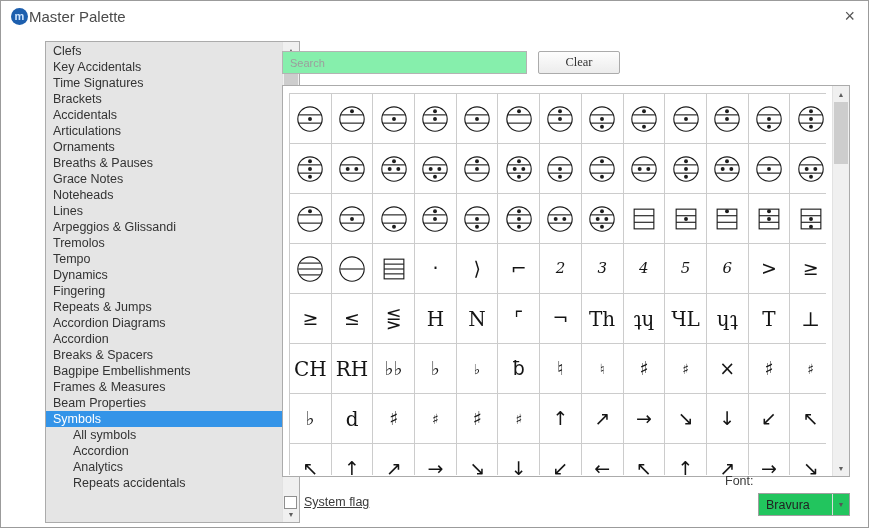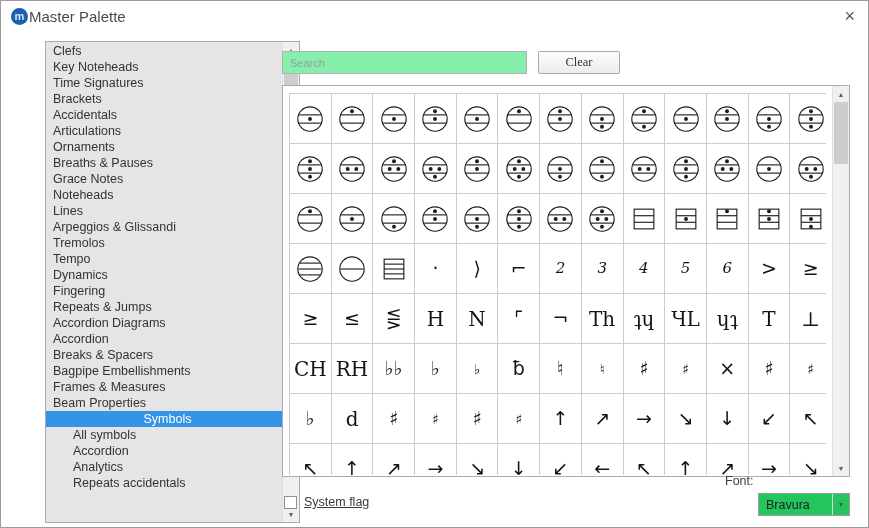--- a/index.html
+++ b/index.html
@@ -12,21 +12,21 @@
     font-weight:bold;display:flex;align-items:center;justify-content:center;flex:0 0 auto;}
   .title{margin-left:1px;font-size:15px;color:#4a4a4a;}
   .close{margin-left:auto;font-size:18px;color:#555;line-height:1;padding:0 3px;cursor:default;}
 
   
   .sidebar{position:absolute;left:8px;top:40px;width:255px;height:482px;border:1px solid #ababab;
     box-sizing:border-box;background:#e5e5e5;margin-left:36px;}
   .sidebar-list{position:absolute;left:0;top:1px;right:17px;bottom:1px;overflow:hidden;}
   .side-item{height:16px;line-height:16px;padding-left:7px;font-size:12.5px;white-space:nowrap;overflow:hidden;}
   .side-item.indent{padding-left:27px;}
-  .side-item.selected{background:#3494e8;color:#fff;text-align:center;}
+  .side-item.selected{background:#3494e8;color:#fff;}
 
   
   .vscroll{position:absolute;top:0;right:0;bottom:0;width:17px;background:#f0f0f0;
     border-left:1px solid #e2e2e2;box-sizing:border-box;}
   .scroll-btn{position:absolute;left:0;right:0;height:16px;display:flex;align-items:center;
     justify-content:center;font-size:7px;color:#5f5f5f;}
   .scroll-btn.up{top:0;}
   .scroll-btn.down{bottom:0;}
   .scroll-thumb{position:absolute;left:1px;right:1px;background:#cdcdcd;}
   .sidebar .scroll-thumb{top:16px;height:330px;}
@@ -71,21 +71,21 @@
 
   <div class="titlebar">
     <div class="logo">m</div>
     <div class="title">Master Palette</div>
     <div class="close">×</div>
   </div>
 
   <div class="sidebar">
     <div class="sidebar-list" id="sidebar-list">
         <div class="side-item">Clefs</div>
-        <div class="side-item">Key Noteheads</div>
+        <div class="side-item">Key Accidentals</div>
         <div class="side-item">Time Signatures</div>
         <div class="side-item">Brackets</div>
         <div class="side-item">Accidentals</div>
         <div class="side-item">Articulations</div>
         <div class="side-item">Ornaments</div>
         <div class="side-item">Breaths &amp; Pauses</div>
         <div class="side-item">Grace Notes</div>
         <div class="side-item">Noteheads</div>
         <div class="side-item">Lines</div>
         <div class="side-item">Arpeggios &amp; Glissandi</div>

